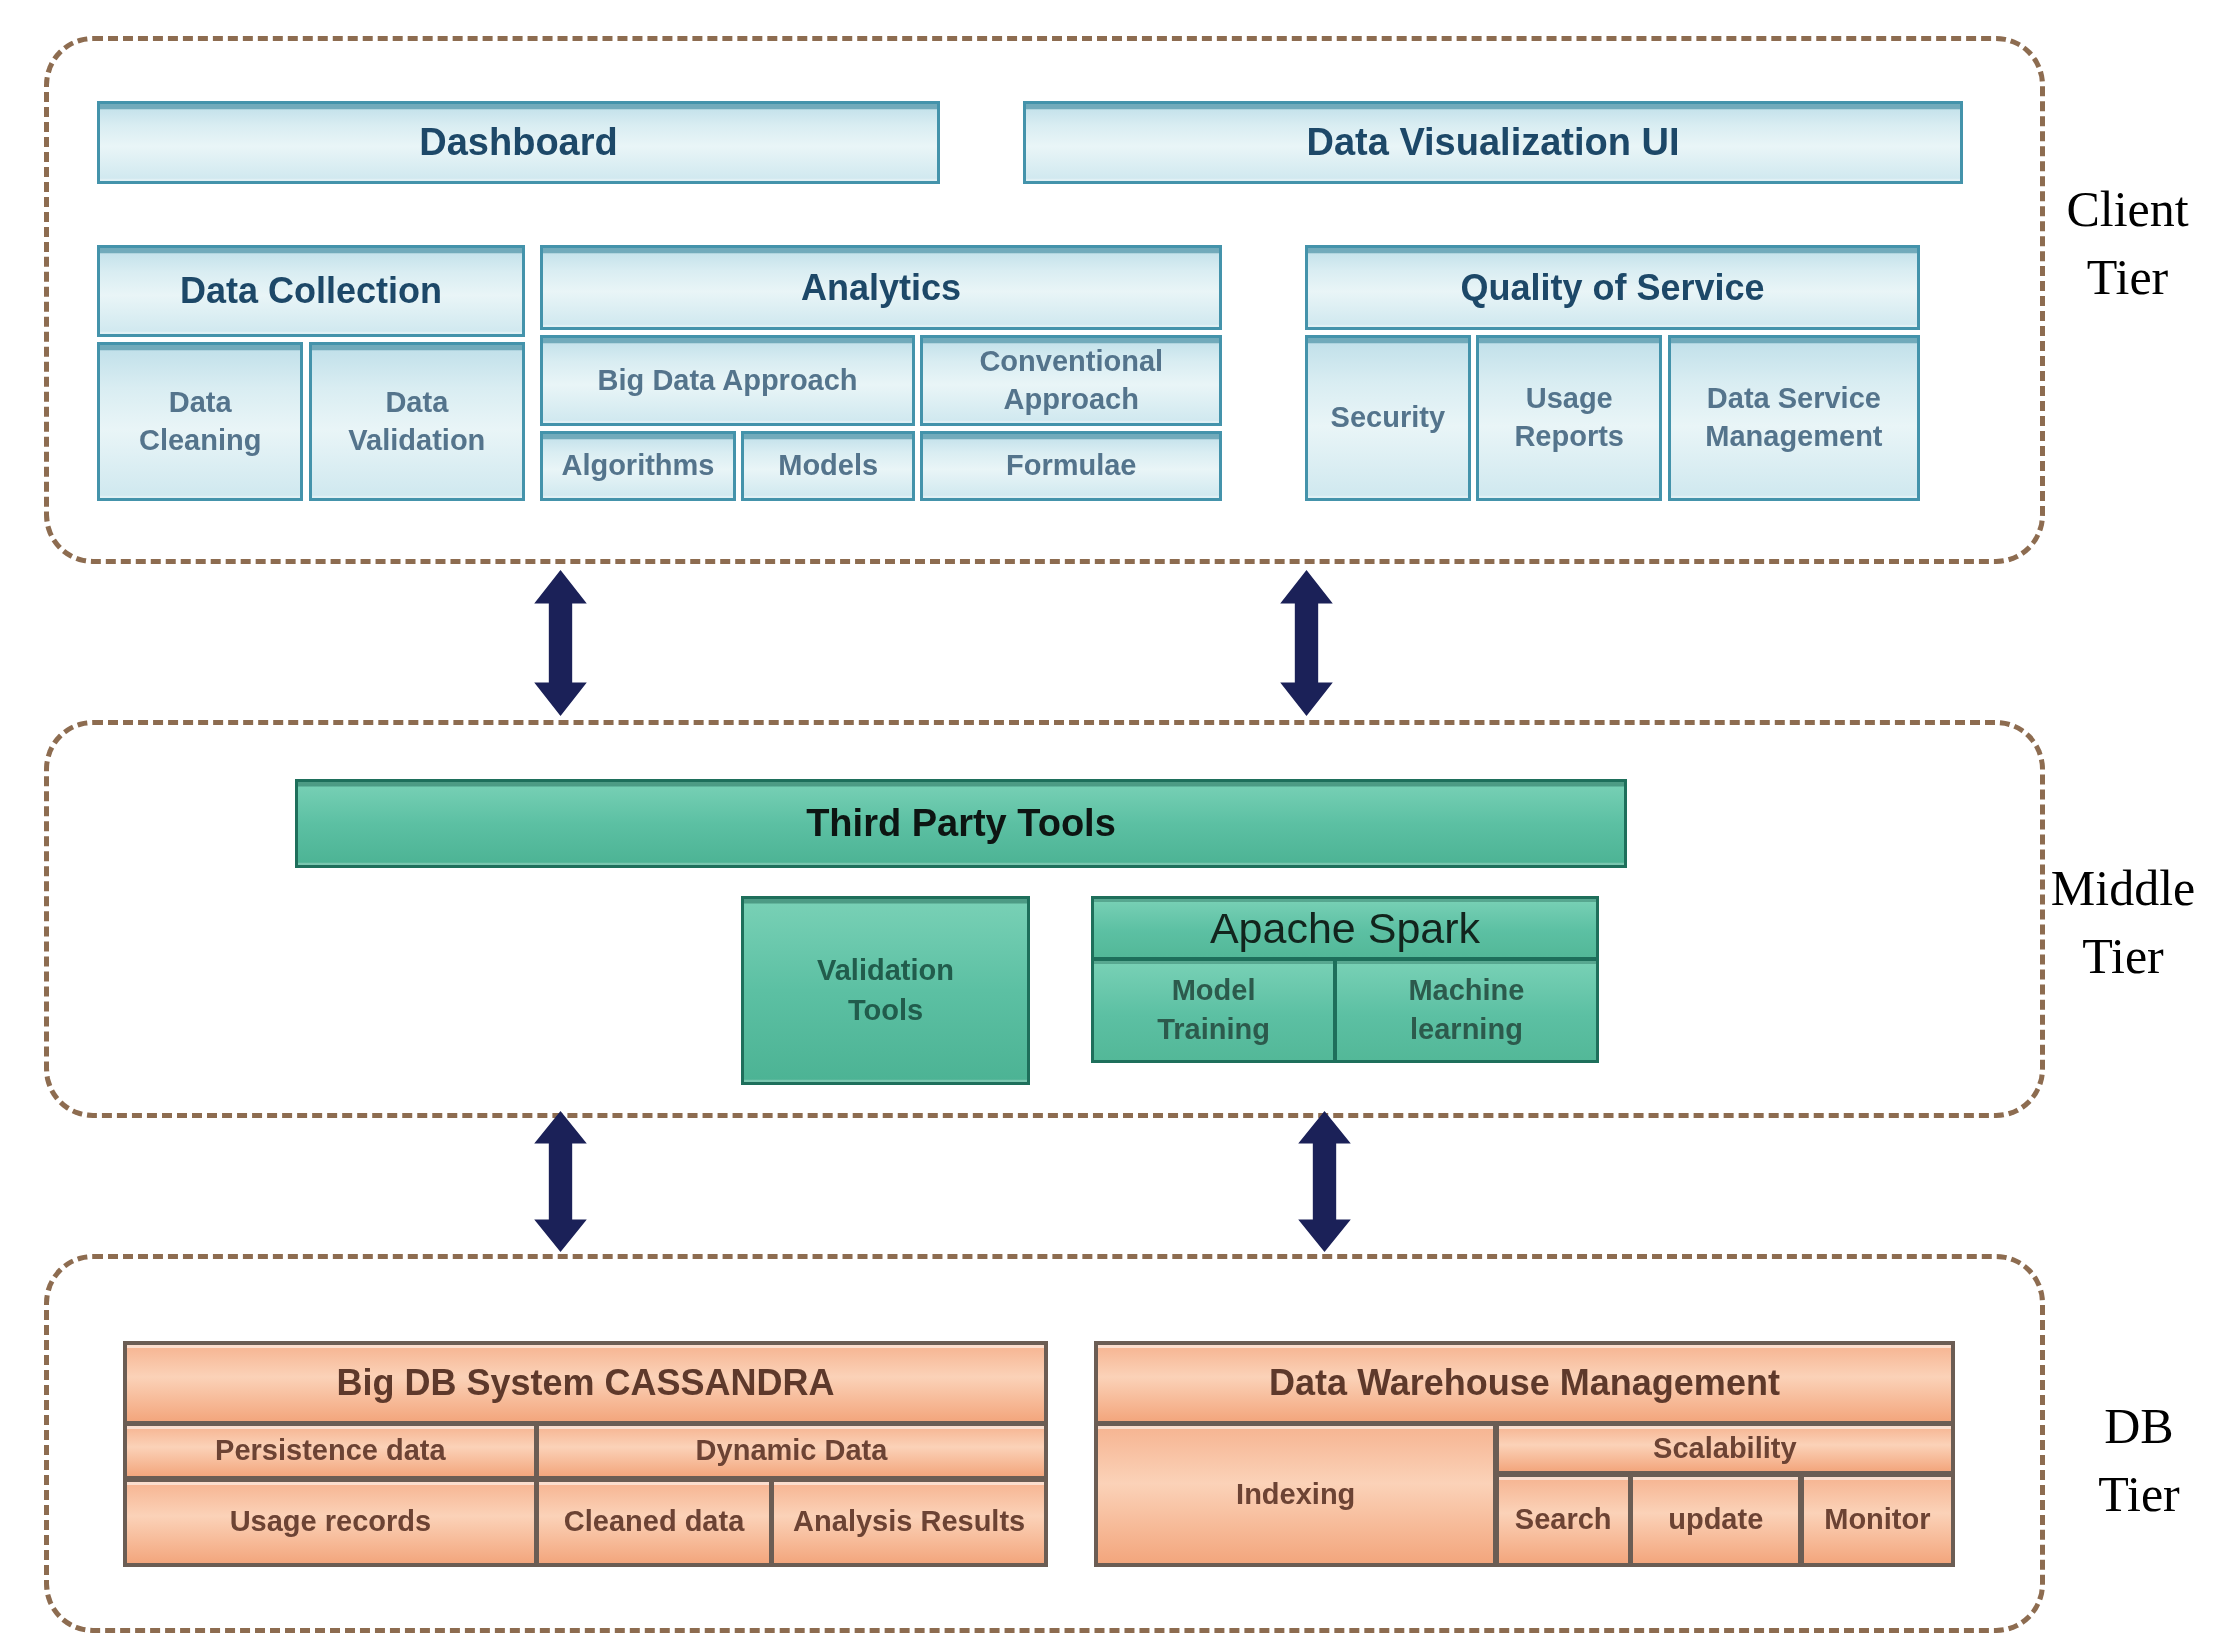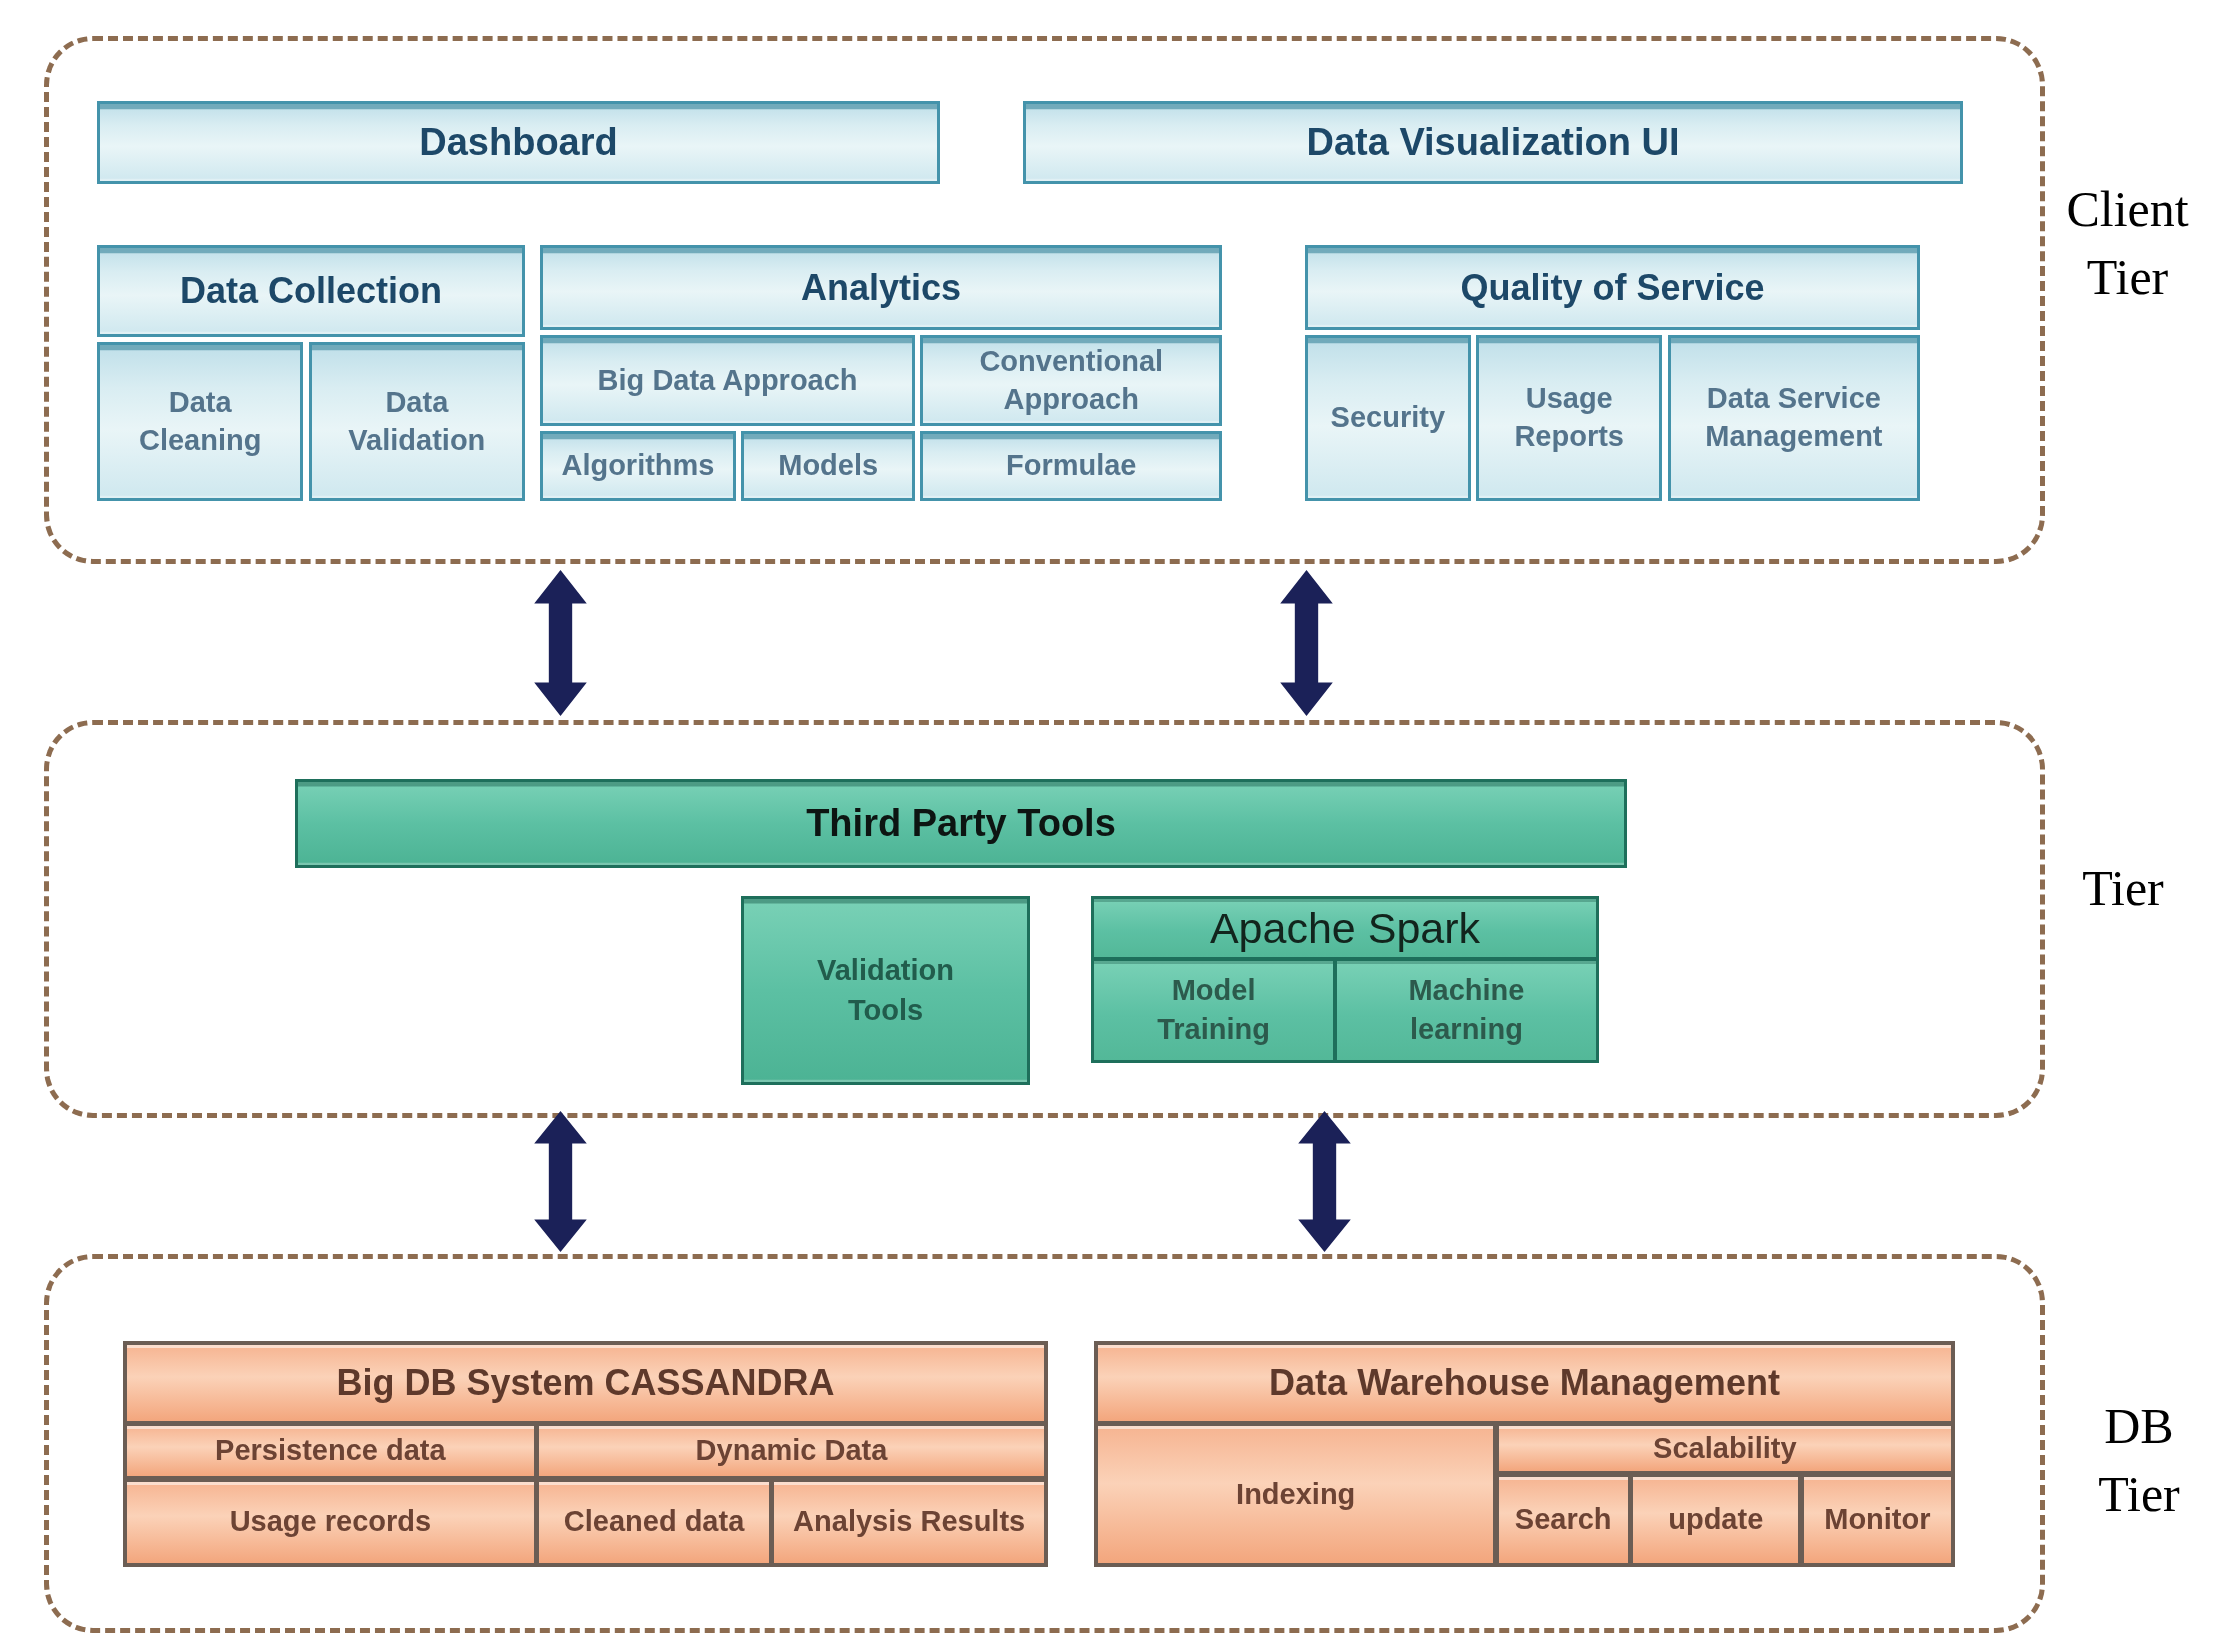--- a/index.html
+++ b/index.html
@@ -120,20 +120,21 @@
   <div class="cell cg t-green abs" style="left:741px; top:896px; width:289px; height:189px; padding:20px 68px;">Validation Tools</div>
 
   <div class="spark" style="left:1091px; top:896px; width:502px; height:161px;
               grid-template-columns:312fr 338fr; grid-template-rows:58px 1fr;">
     <div class="cell cgi h-spark" style="grid-column:1/3;">Apache Spark</div>
     <div class="cell cgi t-spark" style="padding:1.5px 38px;">Model Training</div>
     <div class="cell cgi t-spark" style="padding:1.5px 45px;">Machine learning</div>
   </div>
 
   <div class="tlabel" style="left:2008px; top:855px; width:230px;">
+    <div>Middle</div>
     <div>Tier</div>
   </div>
 
   <svg class="arrow" style="left:524px; top:1111px;" width="73" height="141" viewBox="0 0 100 200" preserveAspectRatio="none">
     <polygon points="50,0 14,46 34,46 34,154 14,154 50,200 86,154 66,154 66,46 86,46" fill="#1b2158"></polygon>
   </svg>
   <svg class="arrow" style="left:1288px; top:1111px;" width="73" height="141" viewBox="0 0 100 200" preserveAspectRatio="none">
     <polygon points="50,0 14,46 34,46 34,154 14,154 50,200 86,154 66,154 66,46 86,46" fill="#1b2158"></polygon>
   </svg>
 

